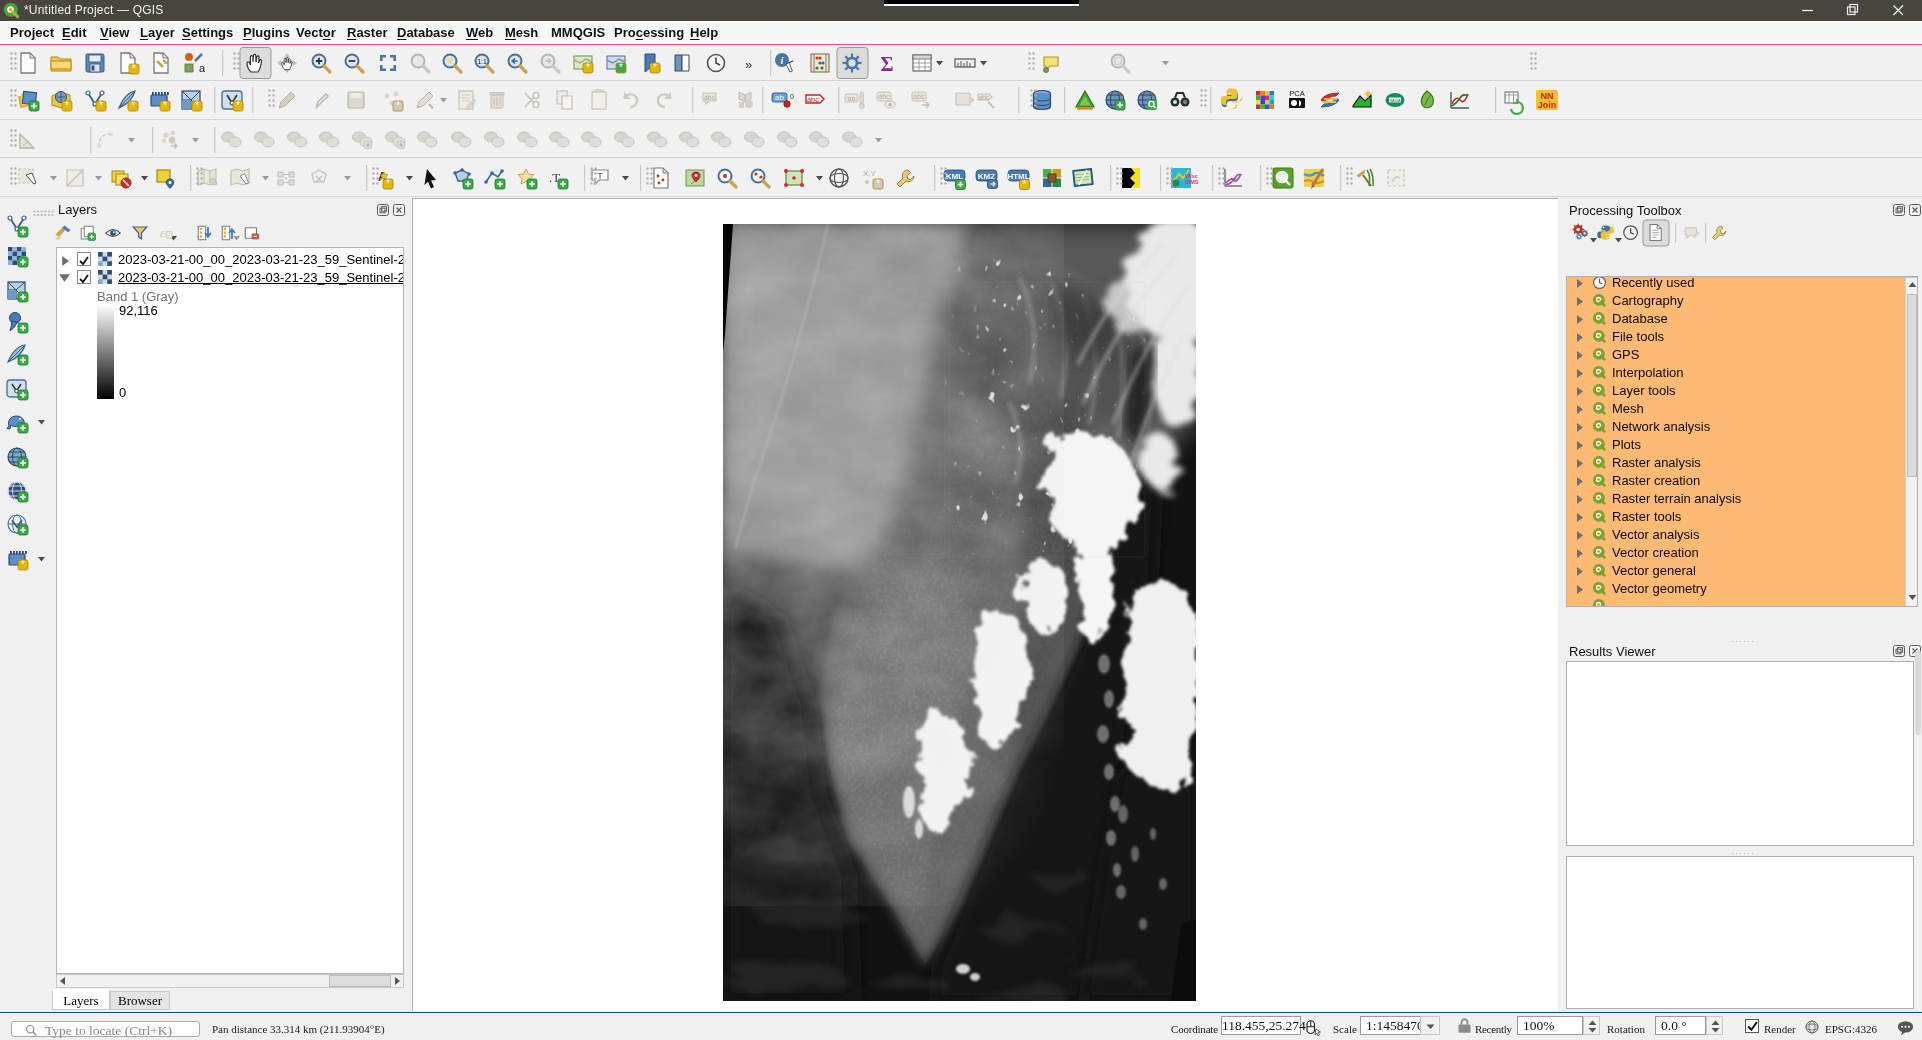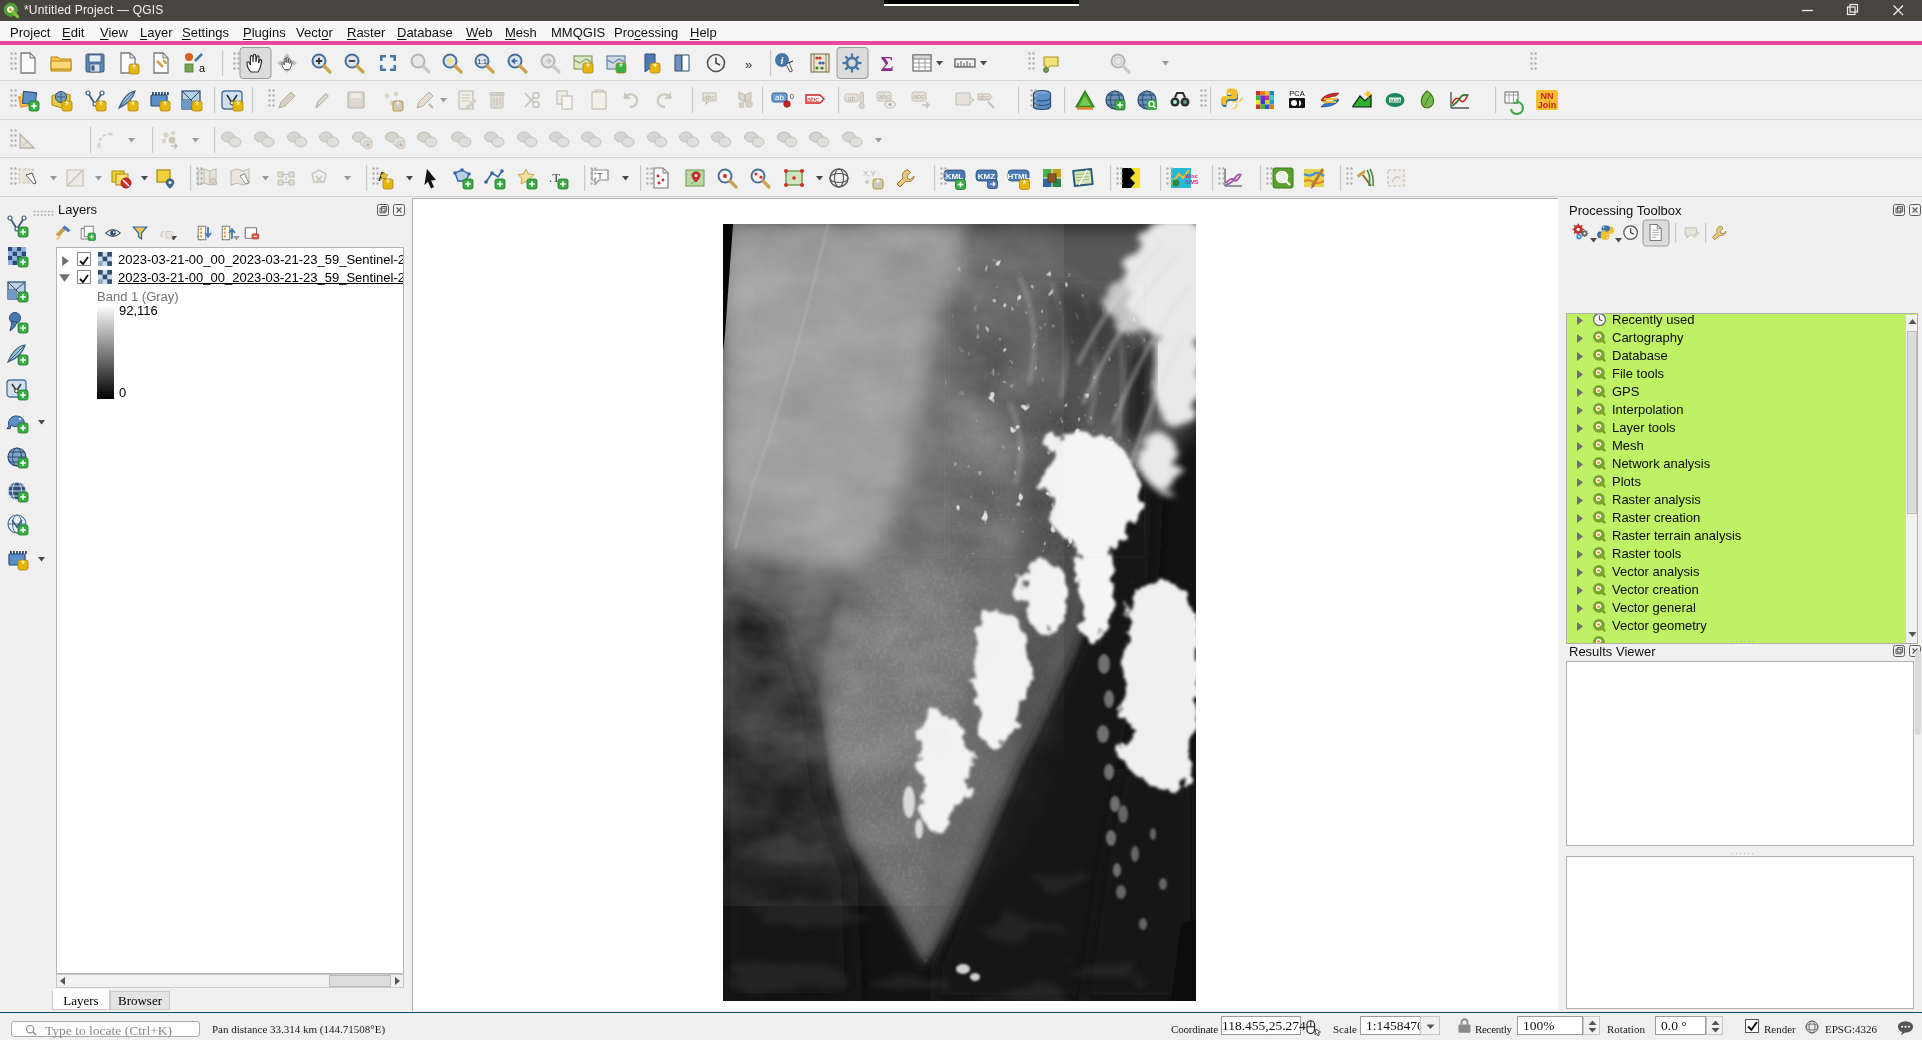--- a/index.html
+++ b/index.html
@@ -2,37 +2,37 @@
 <html><head>
 <meta charset="utf-8">
 <style>
 * { margin:0; padding:0; box-sizing:border-box; }
 html,body { width:1922px; height:1040px; overflow:hidden; background:#f0f0f0;
   font-family:"Liberation Sans", sans-serif; }
 .abs { position:absolute; }
 #titlebar { position:absolute; left:0; top:0; width:1922px; height:21px; background:#48453f; }
 #titlebar .ttl { position:absolute; left:24px; top:3px; color:#f2f2f2; font-size:12px; letter-spacing:0.2px; }
 #blackbar { position:absolute; left:884px; top:0; width:195px; height:6px; background:#000; border-bottom:2px solid #fff; z-index:5; }
-#menubar { position:absolute; left:0; top:21px; width:1922px; height:24px; background:#f7f7f7; border-bottom:4px solid #ec4899; }
+#menubar { position:absolute; left:0; top:21px; width:1922px; height:24px; background:#f7f7f7; border-bottom:1px solid #ec4899;font-weight:bold; }
 .mi { position:absolute; top:4px; font-size:13px; color:#111; }
 .mi u { text-decoration-thickness:1px; text-underline-offset:2px; }
 .tbrow { position:absolute; left:0; width:1922px; background:#f1f1f1; }
 #tb1 { top:45px; height:36px; border-bottom:1px solid #d4d4d4;}
 #tb2 { top:82px; height:38px; border-bottom:1px solid #d4d4d4;}
 #tb3 { top:121px; height:37px; border-bottom:1px solid #d4d4d4;}
 #tb4 { top:159px; height:38px; border-bottom:1px solid #d4d4d4;}
 #canvas { position:absolute; left:412px; top:198px; width:1146px; height:813px; background:#fff; border-left:1px solid #b0b0b0; border-top:1px solid #b0b0b0; }
 #statusbar { position:absolute; left:0; top:1012px; width:1922px; height:28px; background:#f0f0f0; border-top:1px solid #0c4a6e; font-family:"Liberation Serif", serif; font-size:11px; color:#1a1a1a; }
 #ldock { position:absolute; left:55px; top:198px; width:350px; height:814px; }
 #ldock .title { position:absolute; left:3px; top:4px; font-size:13px; color:#111; }
 #ltree { position:absolute; left:1px; top:49px; width:348px; height:727px; background:#fff; border:1px solid #b4b4b4; overflow:hidden; }
 #rdock { position:absolute; left:1563px; top:198px; width:359px; height:814px; }
 .paneltitle { font-size:13px; color:#111; }
 #searchbox { position:absolute; left:3px; top:52px; width:352px; height:24px; background:#fff; border:1px solid #b0b0b0; border-radius:2px; }
-#ptree { position:absolute; left:3px; top:78px; width:352px; height:331px; background:#bef264; border:1px solid #b0b0b0; overflow:hidden;margin-top:37px; }
+#ptree { position:absolute; left:3px; top:78px; width:352px; height:331px; background:#fdba74; border:1px solid #b0b0b0; overflow:hidden; }
 #notice { position:absolute; left:1px; top:410px; width:357px; height:27px; background:#4a86c8; border:1px solid #39699e; color:#fff; font-family:"Liberation Serif", serif; font-size:13.5px; line-height:14px; padding:0 0 0 5px; }
 #notice a { color:#2937c8; text-decoration:underline; }
 .treerow { position:absolute; left:0; height:18px; width:336px; }
 .tlabel { position:absolute; font-size:13px; color:#0a0a0a; white-space:nowrap; }
 .sbtn { position:absolute; background:#f1f1f1; border:1px solid #c6c6c6; }
 .serif { font-family:"Liberation Serif", serif; }
 .field { position:absolute; background:#fff; border:1px solid #9a9a9a; font-family:"Liberation Serif", serif; font-size:13.5px; color:#111; }
 </style>
 </head>
 <body>
@@ -1916,21 +1916,21 @@
   <div class="abs" style="left:352px;top:452px;width:6px;height:85px;background:#dadada;border-radius:3px"></div>
 </div>
 <div id="statusbar">
   <div class="field" style="left:11px;top:8px;width:189px;height:16px;border-radius:3px;border-color:#aaa">
     <svg class="abs" style="left:13px;top:2px" width="13" height="13" viewBox="0 0 15 15">
         <circle cx="6" cy="6" r="4.2" fill="none" stroke="#888" stroke-width="1.3"></circle>
         <path d="M9.2 9.2 L13 13" stroke="#888" stroke-width="1.5"></path>
       </svg>
     <span style="position:absolute;left:33px;top:1px;color:#8a8a8a">Type to locate (Ctrl+K)</span>
   </div>
-  <span class="abs" style="left:212px;top:10px">Pan distance 33.314 km (144.71508°E)</span>
+  <span class="abs" style="left:212px;top:10px">Pan distance 33.314 km (211.93904°E)</span>
   <span class="abs" style="left:1171px;top:10px;letter-spacing:-0.2px">Coordinate</span>
   <div class="field" style="left:1221px;top:3px;width:80px;height:19px;text-align:center;line-height:18px">118.455,25.274</div>
   <svg class="abs" style="left:1304px;top:5px" width="18" height="19" viewBox="0 0 24 24">
       <path d="M9 3 a5 5 0 0 1 5 5 v7 a5 5 0 0 1 -10 0 V8 a5 5 0 0 1 5 -5 z" fill="#fff" stroke="#222" stroke-width="1.6"></path>
       <path d="M9 3 v8 M4 11 h10" stroke="#222" stroke-width="1.4"></path>
       <path d="M16 14 l6 4 -3 0.5 1.5 3.5 -2 1 -1.5 -3.5 -2.5 2 z" fill="#fff" stroke="#222" stroke-width="1"></path>
     </svg>
   <span class="abs" style="left:1333px;top:10px">Scale</span>
   <div class="field" style="left:1360px;top:3px;width:61px;height:19px;padding-left:5px;line-height:18px">1:1458470</div>
   <div class="sbtn" style="left:1420px;top:3px;width:20px;height:19px">

